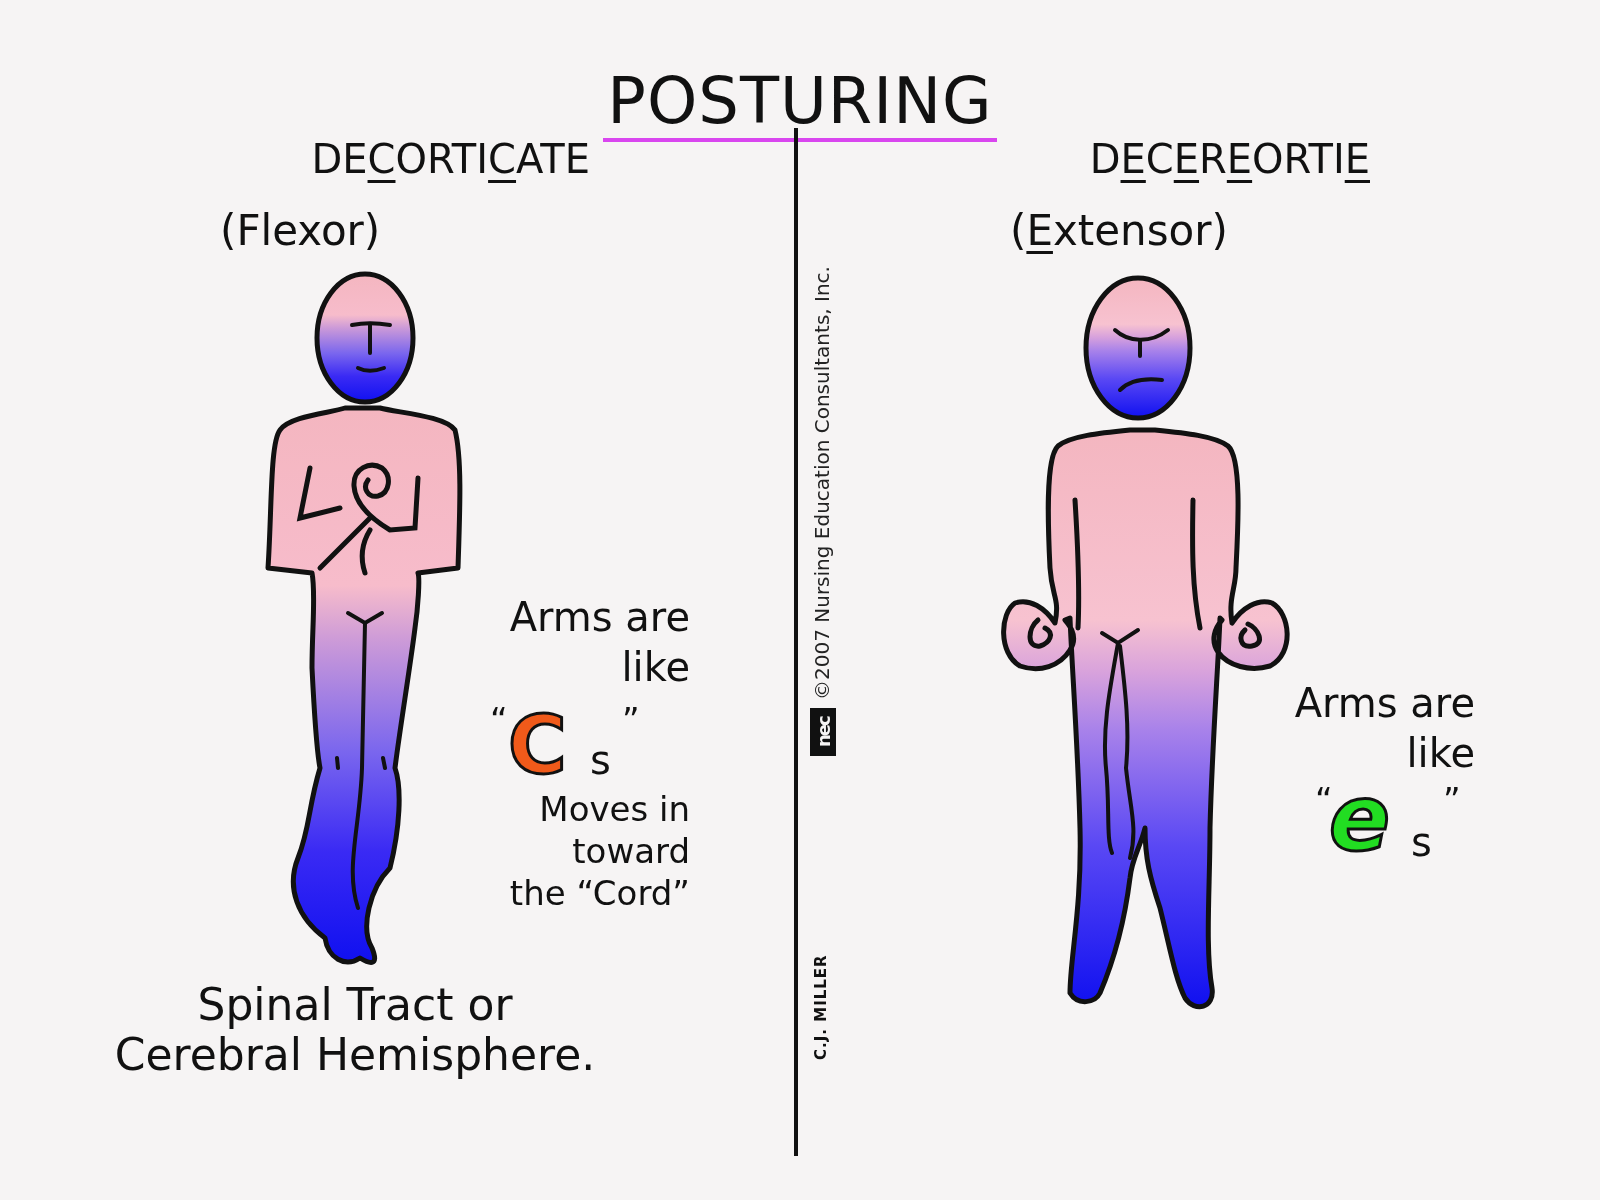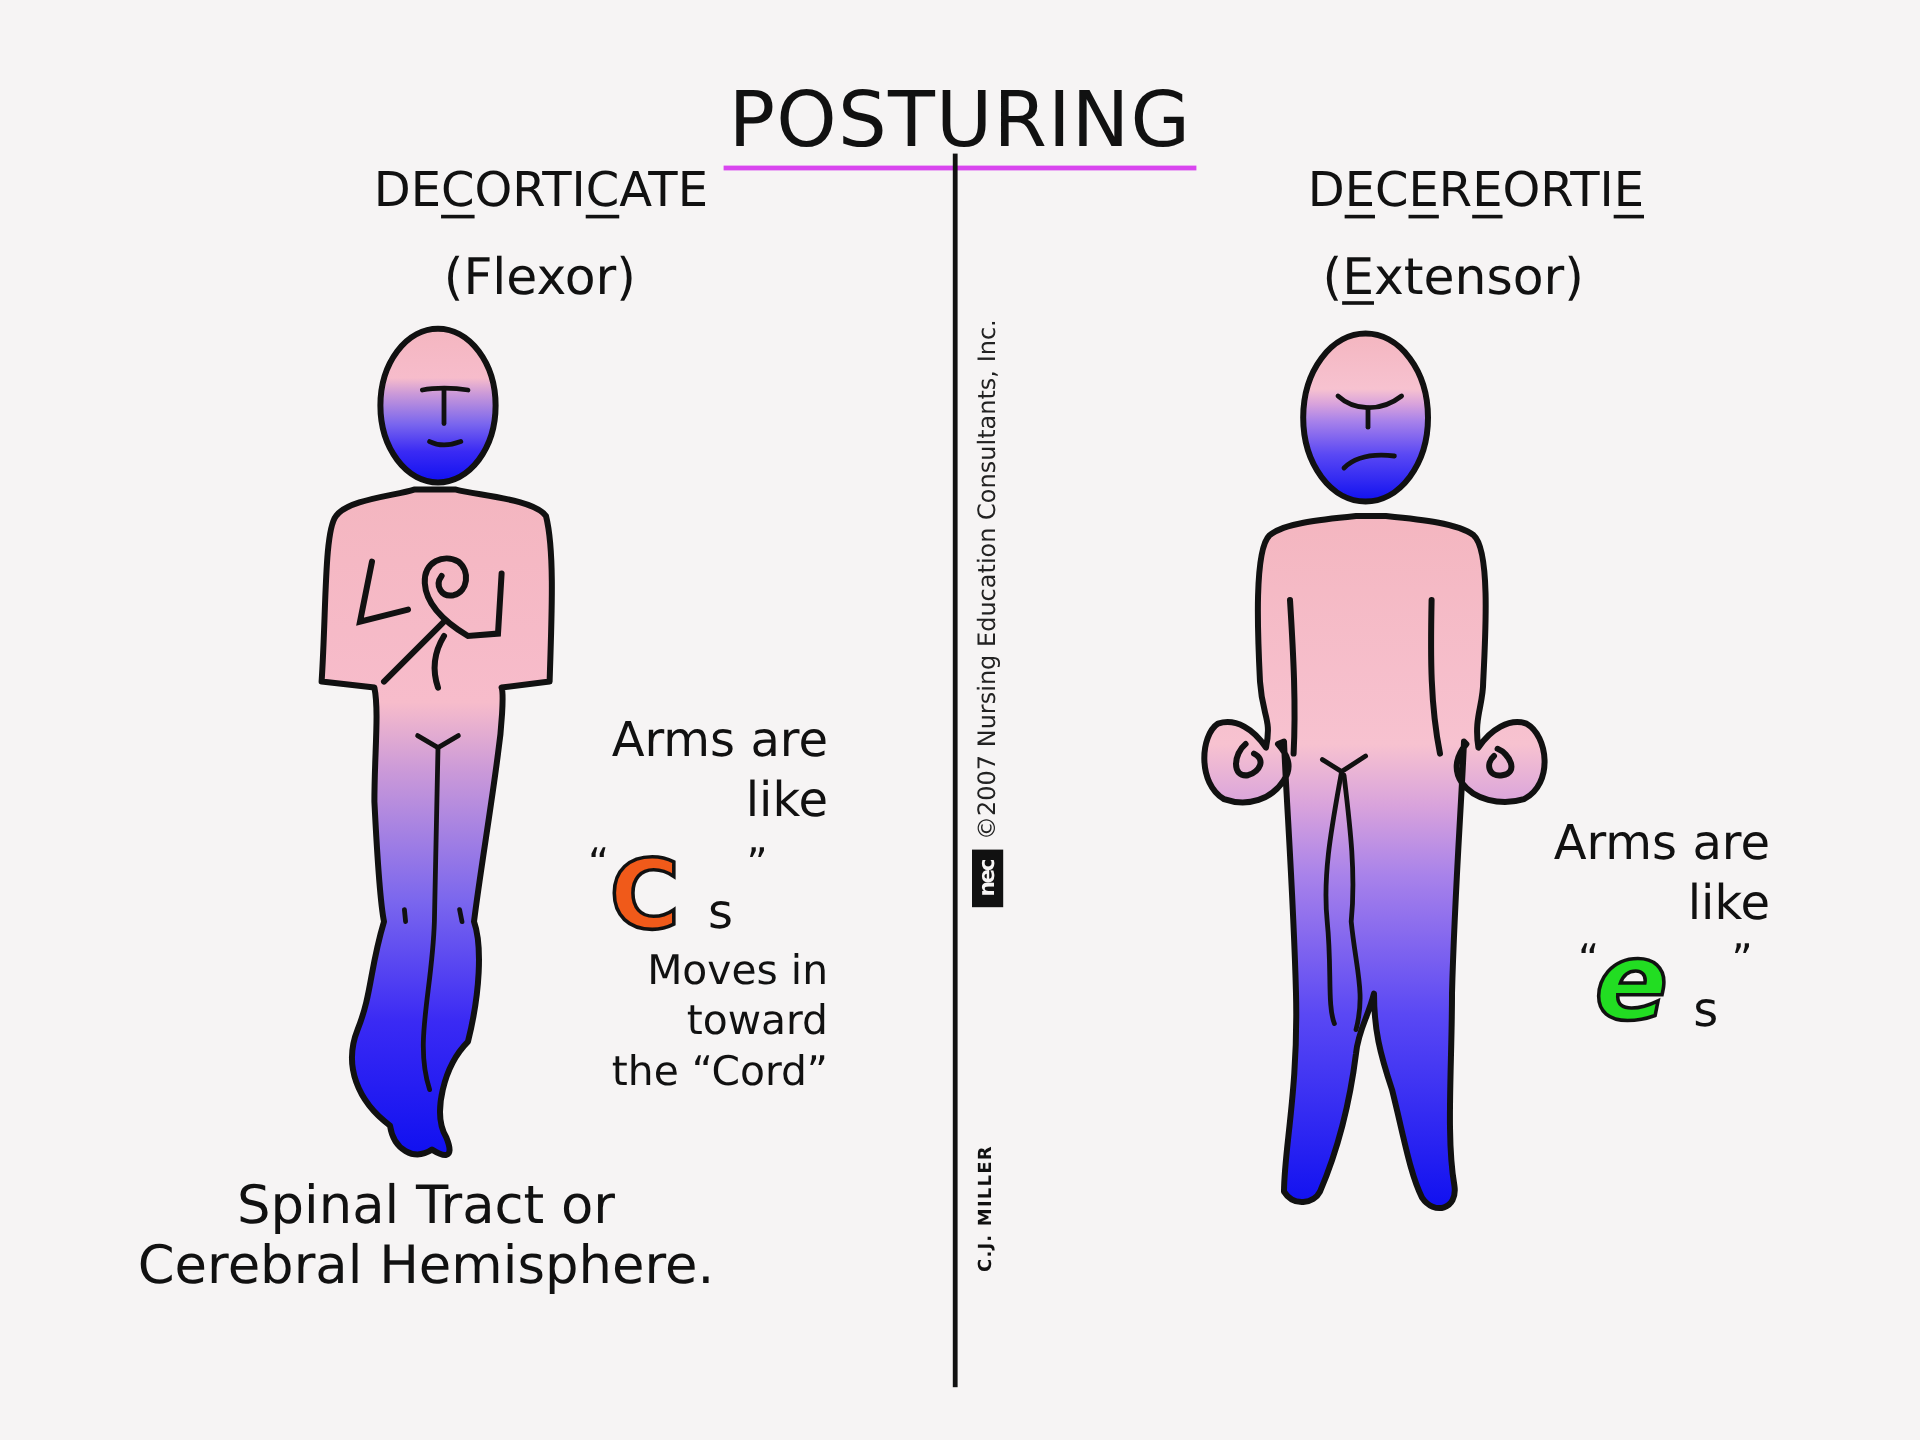--- a/index.html
+++ b/index.html
@@ -13,21 +13,21 @@
     .abs { position: absolute; }
     .title {
       left: 0; width: 1600px; top: 18px; text-align: center;
       font-size: 64px; letter-spacing: 1px; font-weight: normal;
     }
     .title span {
       display: inline-block; border-bottom: 4px solid #d946ef; padding: 0 4px 2px 4px; line-height: 70px; margin-top: 48px;
     }
     .heading { font-size: 40px; text-align: right; letter-spacing: 0px; }
     .heading u { text-decoration: underline; text-decoration-thickness: 3px; text-underline-offset: 7px; }
-    .sub { font-size: 42px; text-align: right; }
+    .sub { font-size: 42px; text-align: left; }
     .divider { left: 794px; top: 128px; width: 4px; height: 1028px; background: #111; }
     .copyright {
       left: 810px; top: 700px; transform-origin: 0 0; transform: rotate(-90deg);
       font-size: 20px; white-space: nowrap; color: #222;
     }
     .logo {
       left: 810px; top: 708px; width: 26px; height: 48px; background: #111; color: #f6f4f4;
       font-size: 18px; font-weight: bold; display: flex; align-items: center; justify-content: center;
       writing-mode: vertical-rl; transform: rotate(180deg); letter-spacing: -2px;
     }

